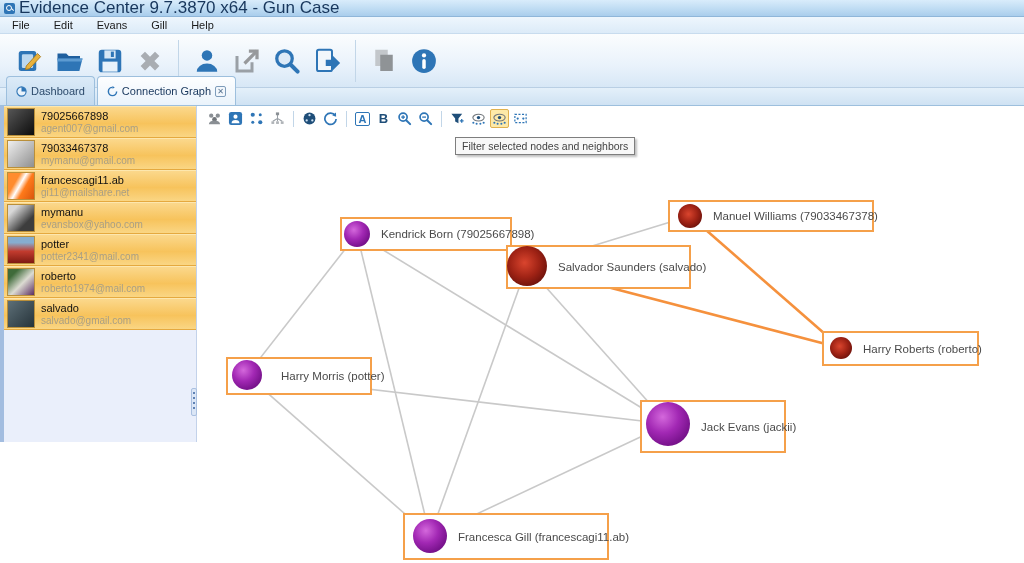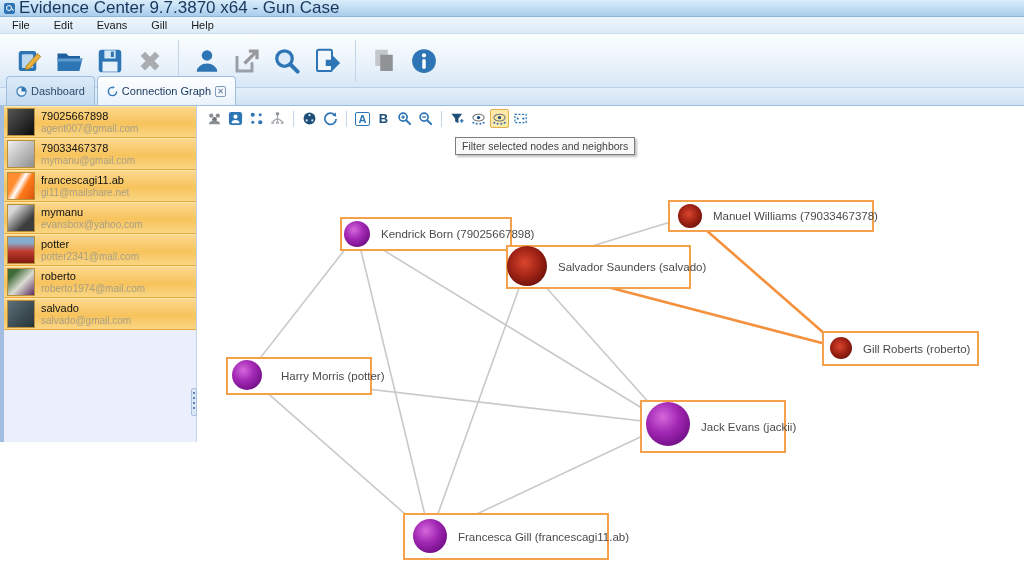--- a/index.html
+++ b/index.html
@@ -366,21 +366,21 @@
           <div class="node-circle sphere-purple" style="left: 147px; top: 93px; width: 26px; height: 26px;"></div>
           <div class="node-box" style="left: 471px; top: 72px; width: 206px; height: 32px; border-color: rgb(245, 160, 74);">
             <span class="node-label" style="left: 43px;">Manuel Williams (79033467378)</span>
           </div>
           <div class="node-circle sphere-red" style="left: 481px; top: 76px; width: 24px; height: 24px;"></div>
           <div class="node-box" style="left: 309px; top: 117px; width: 185px; height: 44px; border-color: rgb(245, 160, 74);">
             <span class="node-label" style="left: 50px;">Salvador Saunders (salvado)</span>
           </div>
           <div class="node-circle sphere-red" style="left: 310px; top: 118px; width: 40px; height: 40px;"></div>
           <div class="node-box" style="left: 625px; top: 203px; width: 157px; height: 35px; border-color: rgb(245, 160, 74);">
-            <span class="node-label" style="left: 39px;">Gill Roberts (roberto)</span>
+            <span class="node-label" style="left: 39px;">Harry Roberts (roberto)</span>
           </div>
           <div class="node-circle sphere-red" style="left: 633px; top: 209px; width: 22px; height: 22px;"></div>
           <div class="node-box" style="left: 29px; top: 229px; width: 146px; height: 38px; border-color: rgb(245, 160, 74);">
             <span class="node-label" style="left: 53px;">Harry Morris (potter)</span>
           </div>
           <div class="node-circle sphere-purple" style="left: 35px; top: 232px; width: 30px; height: 30px;"></div>
           <div class="node-box" style="left: 443px; top: 272px; width: 146px; height: 53px; border-color: rgb(245, 160, 74); text-align: center;">
             <span class="node-label" style="left: 59px;">Jack Evans (jackii)</span>
           </div>
           <div class="node-circle sphere-purple" style="left: 449px; top: 274px; width: 44px; height: 44px;"></div>

